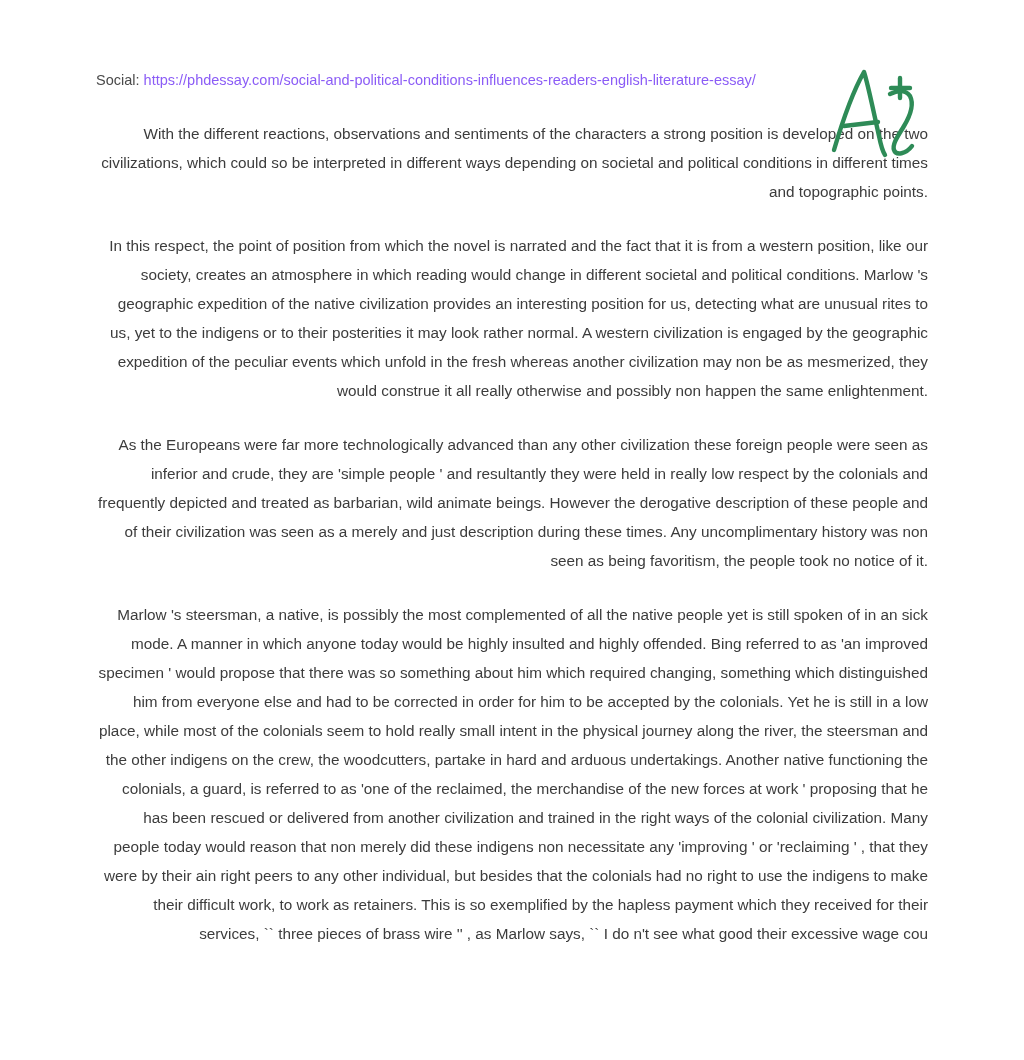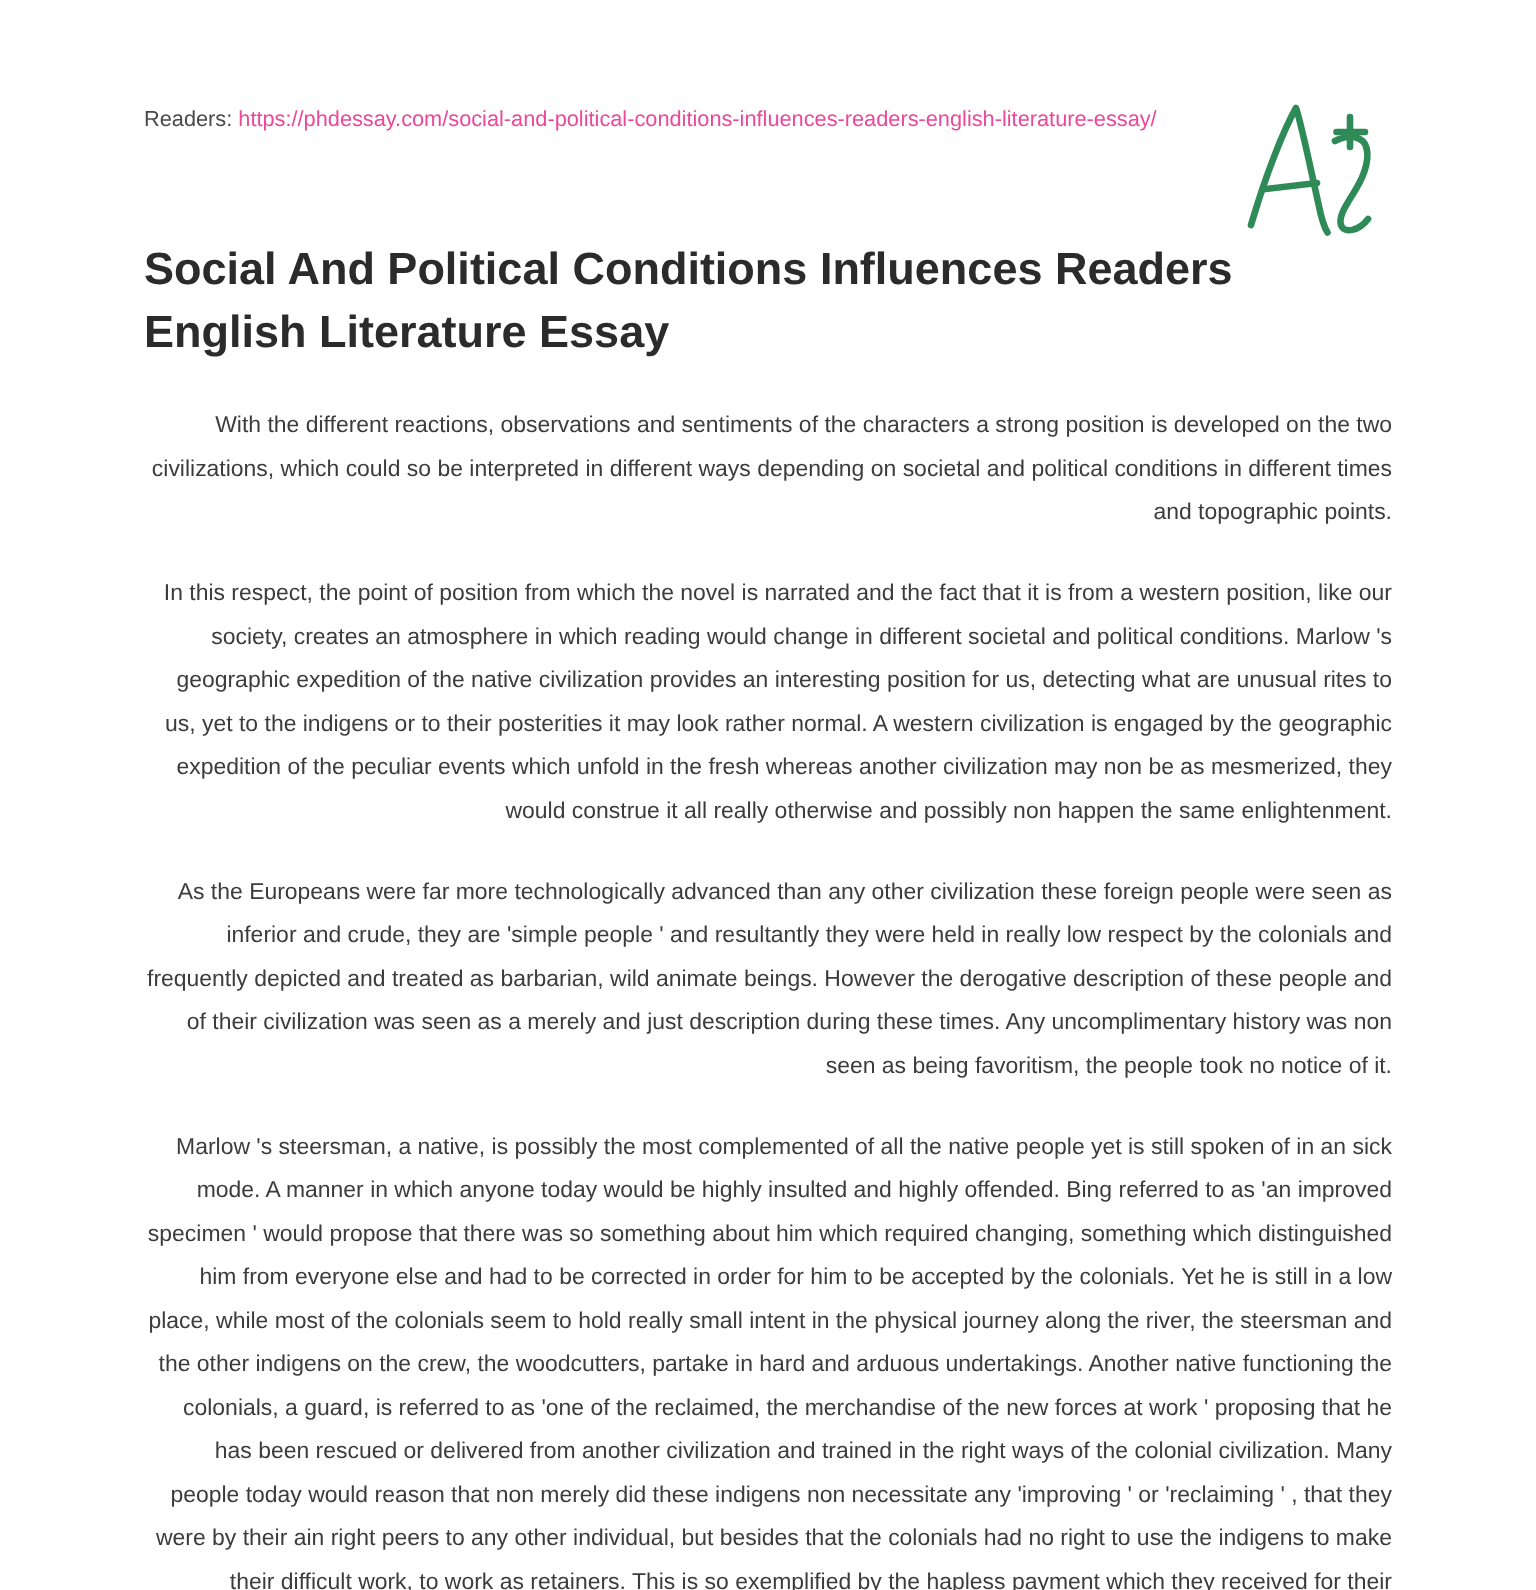--- a/index.html
+++ b/index.html
@@ -38,21 +38,21 @@
     font-size: 14.5px;
     line-height: 25px;
     color: #4a4a4a;
     max-width: 680px;
     word-break: break-word;
   }
   .source-label {
     color: #4a4a4a;
   }
   .source-link {
-    color: #ec4899;
+    color: #8b5cf6;
     text-decoration: none;
     margin-top: 32px;
   }
   .logo {
     position: absolute;
     right: 96px;
     top: 64px;
     width: 104px;
     height: 96px;
   }
@@ -77,38 +77,37 @@
   }
 </style>
 </head>
 <body>
 
 <div class="page">
 
   <div class="header">
 
     <div class="source-block">
-      <span class="source-label">Readers:</span>
+      <span class="source-label">Social:</span>
       <a class="source-link" href="#">https://phdessay.com/social-and-political-conditions-influences-readers-english-literature-essay/</a>
     </div>
 
     <div class="logo">
       <svg viewBox="0 0 104 96" width="104" height="96" aria-hidden="true">
         <g fill="none" stroke="#2e8b57" stroke-width="4.4" stroke-linecap="round" stroke-linejoin="round">
           <path d="M10 86 C 20 52, 32 22, 40 8 C 44 20, 50 50, 55 72 C 57 82, 59 88, 61 91"></path>
           <path d="M20 62 L 54 58"></path>
           <path d="M66 30 C 74 26, 82 26, 86 32 C 90 40, 86 52, 80 62 C 74 72, 68 80, 70 86 C 72 92, 82 90, 88 82"></path>
           <path d="M76 14 L 76 34"></path>
           <path d="M67 24 L 86 24"></path>
         </g>
       </svg>
     </div>
   </div>
 
-  <h1 class="title">Social And Political Conditions Influences Readers English Literature Essay</h1>
 
   <div class="body-copy">
     <p>With the different reactions, observations and sentiments of the characters a strong position is developed on the two civilizations, which could so be interpreted in different ways depending on societal and political conditions in different times and topographic points.</p>
     <p>In this respect, the point of position from which the novel is narrated and the fact that it is from a western position, like our society, creates an atmosphere in which reading would change in different societal and political conditions. Marlow 's geographic expedition of the native civilization provides an interesting position for us, detecting what are unusual rites to us, yet to the indigens or to their posterities it may look rather normal. A western civilization is engaged by the geographic expedition of the peculiar events which unfold in the fresh whereas another civilization may non be as mesmerized, they would construe it all really otherwise and possibly non happen the same enlightenment.</p>
     <p>As the Europeans were far more technologically advanced than any other civilization these foreign people were seen as inferior and crude, they are 'simple people ' and resultantly they were held in really low respect by the colonials and frequently depicted and treated as barbarian, wild animate beings. However the derogative description of these people and of their civilization was seen as a merely and just description during these times. Any uncomplimentary history was non seen as being favoritism, the people took no notice of it.</p>
     <p>Marlow 's steersman, a native, is possibly the most complemented of all the native people yet is still spoken of in an sick mode. A manner in which anyone today would be highly insulted and highly offended. Bing referred to as 'an improved specimen ' would propose that there was so something about him which required changing, something which distinguished him from everyone else and had to be corrected in order for him to be accepted by the colonials. Yet he is still in a low place, while most of the colonials seem to hold really small intent in the physical journey along the river, the steersman and the other indigens on the crew, the woodcutters, partake in hard and arduous undertakings. Another native functioning the colonials, a guard, is referred to as 'one of the reclaimed, the merchandise of the new forces at work ' proposing that he has been rescued or delivered from another civilization and trained in the right ways of the colonial civilization. Many people today would reason that non merely did these indigens non necessitate any 'improving ' or 'reclaiming ' , that they were by their ain right peers to any other individual, but besides that the colonials had no right to use the indigens to make their difficult work, to work as retainers. This is so exemplified by the hapless payment which they received for their services, `` three pieces of brass wire '' , as Marlow says, `` I do n't see what good their excessive wage cou</p>
   </div>
 
 </div>
 

